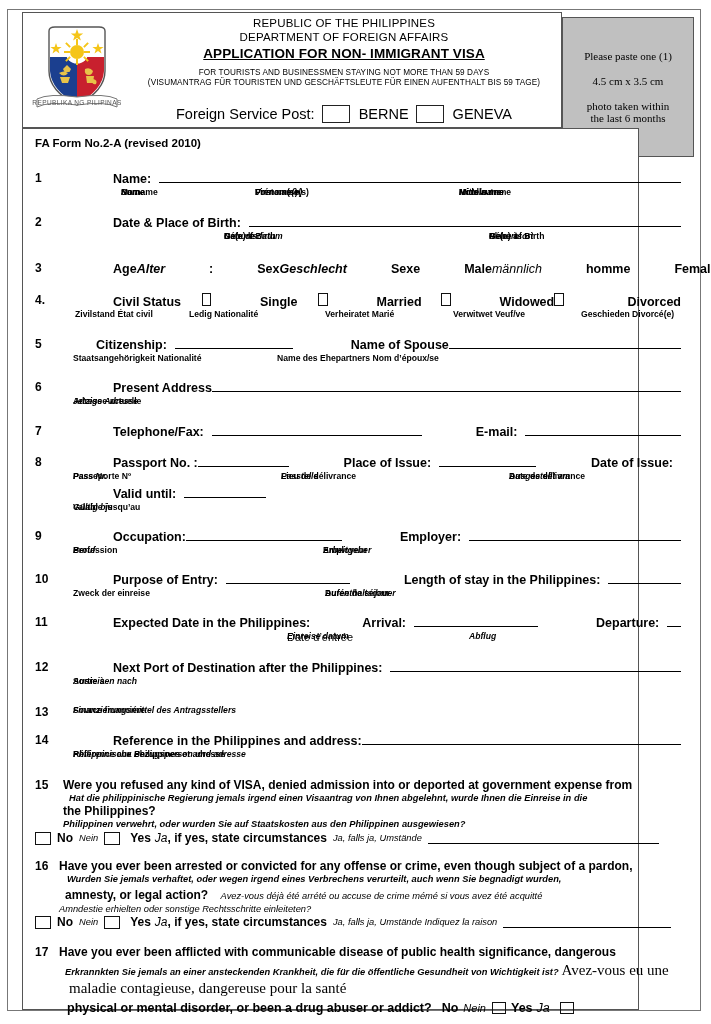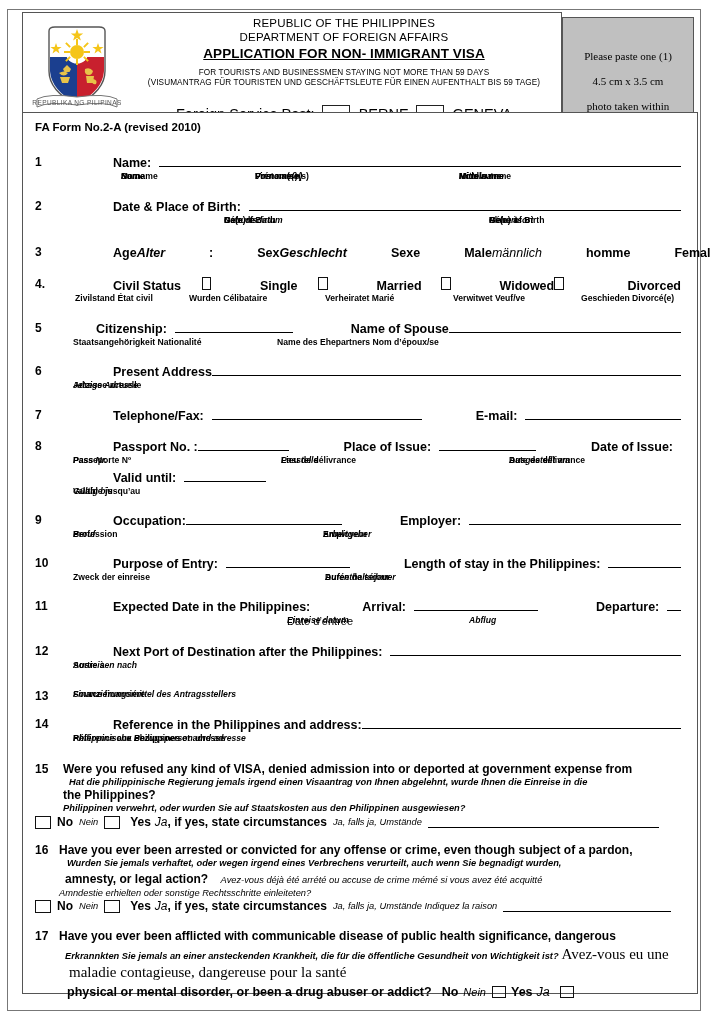--- a/index.html
+++ b/index.html
@@ -30,21 +30,21 @@
   .fsp-box{width:26px;height:16px;border:1px solid #222;margin:0 9px 0 7px;}
   .fsp-name{font-size:14.5px;}
 
   
   .photo-box{position:absolute;left:562px;top:17px;width:132px;height:140px;
     background:#c0c0c0;border:1px solid #555;box-sizing:border-box;
     font-family:"Liberation Serif",serif;font-size:11px;text-align:center;
     display:flex;flex-direction:column;justify-content:center;gap:13px;}
 
   
-  .form-box{position:absolute;left:22px;top:112px;width:676px;height:882px;
+  .form-box{position:absolute;left:22px;top:128px;width:617px;height:882px;
     border:1px solid #555;box-sizing:border-box;background:#fff;}
 
   .fa-form{position:absolute;left:12px;top:8px;font-size:11.5px;font-weight:bold;}
 
   .items{position:absolute;left:0;top:36px;width:672px;}
 
   
   .item{position:relative;padding:0 14px 0 12px;}
   .num{position:absolute;left:12px;font-size:12px;font-weight:bold;}
   .row{display:flex;align-items:baseline;}
@@ -241,21 +241,21 @@
           <span style="width:34px;"></span>
           <span class="cb"></span>
           <span style="width:8px;"></span>
           <span class="lbl">Widowed</span>
           <span class="cb"></span>
           <span style="width:34px;"></span>
           <span class="lbl">Divorced</span>
         </div>
         <div class="sublabels" style="margin-left:34px;margin-top:0px;">
           <span style="left:6px;" class="sub">Zivilstand État civil</span>
-          <span style="left:120px;" class="sub">Wurden Célibataire</span>
+          <span style="left:120px;" class="sub">Ledig Nationalité</span>
           <span style="left:256px;" class="sub">Verheiratet Marié</span>
           <span style="left:384px;" class="sub">Verwitwet Veuf/ve</span>
           <span style="left:512px;" class="sub">Geschieden Divorcé(e)</span>
         </div>
       </div>
 
       <div class="item" style="margin-top:16px;">
         <span class="num">5</span>
         <div class="row" style="margin-left:17px;">
           <span class="lbl">Citizenship:</span>

